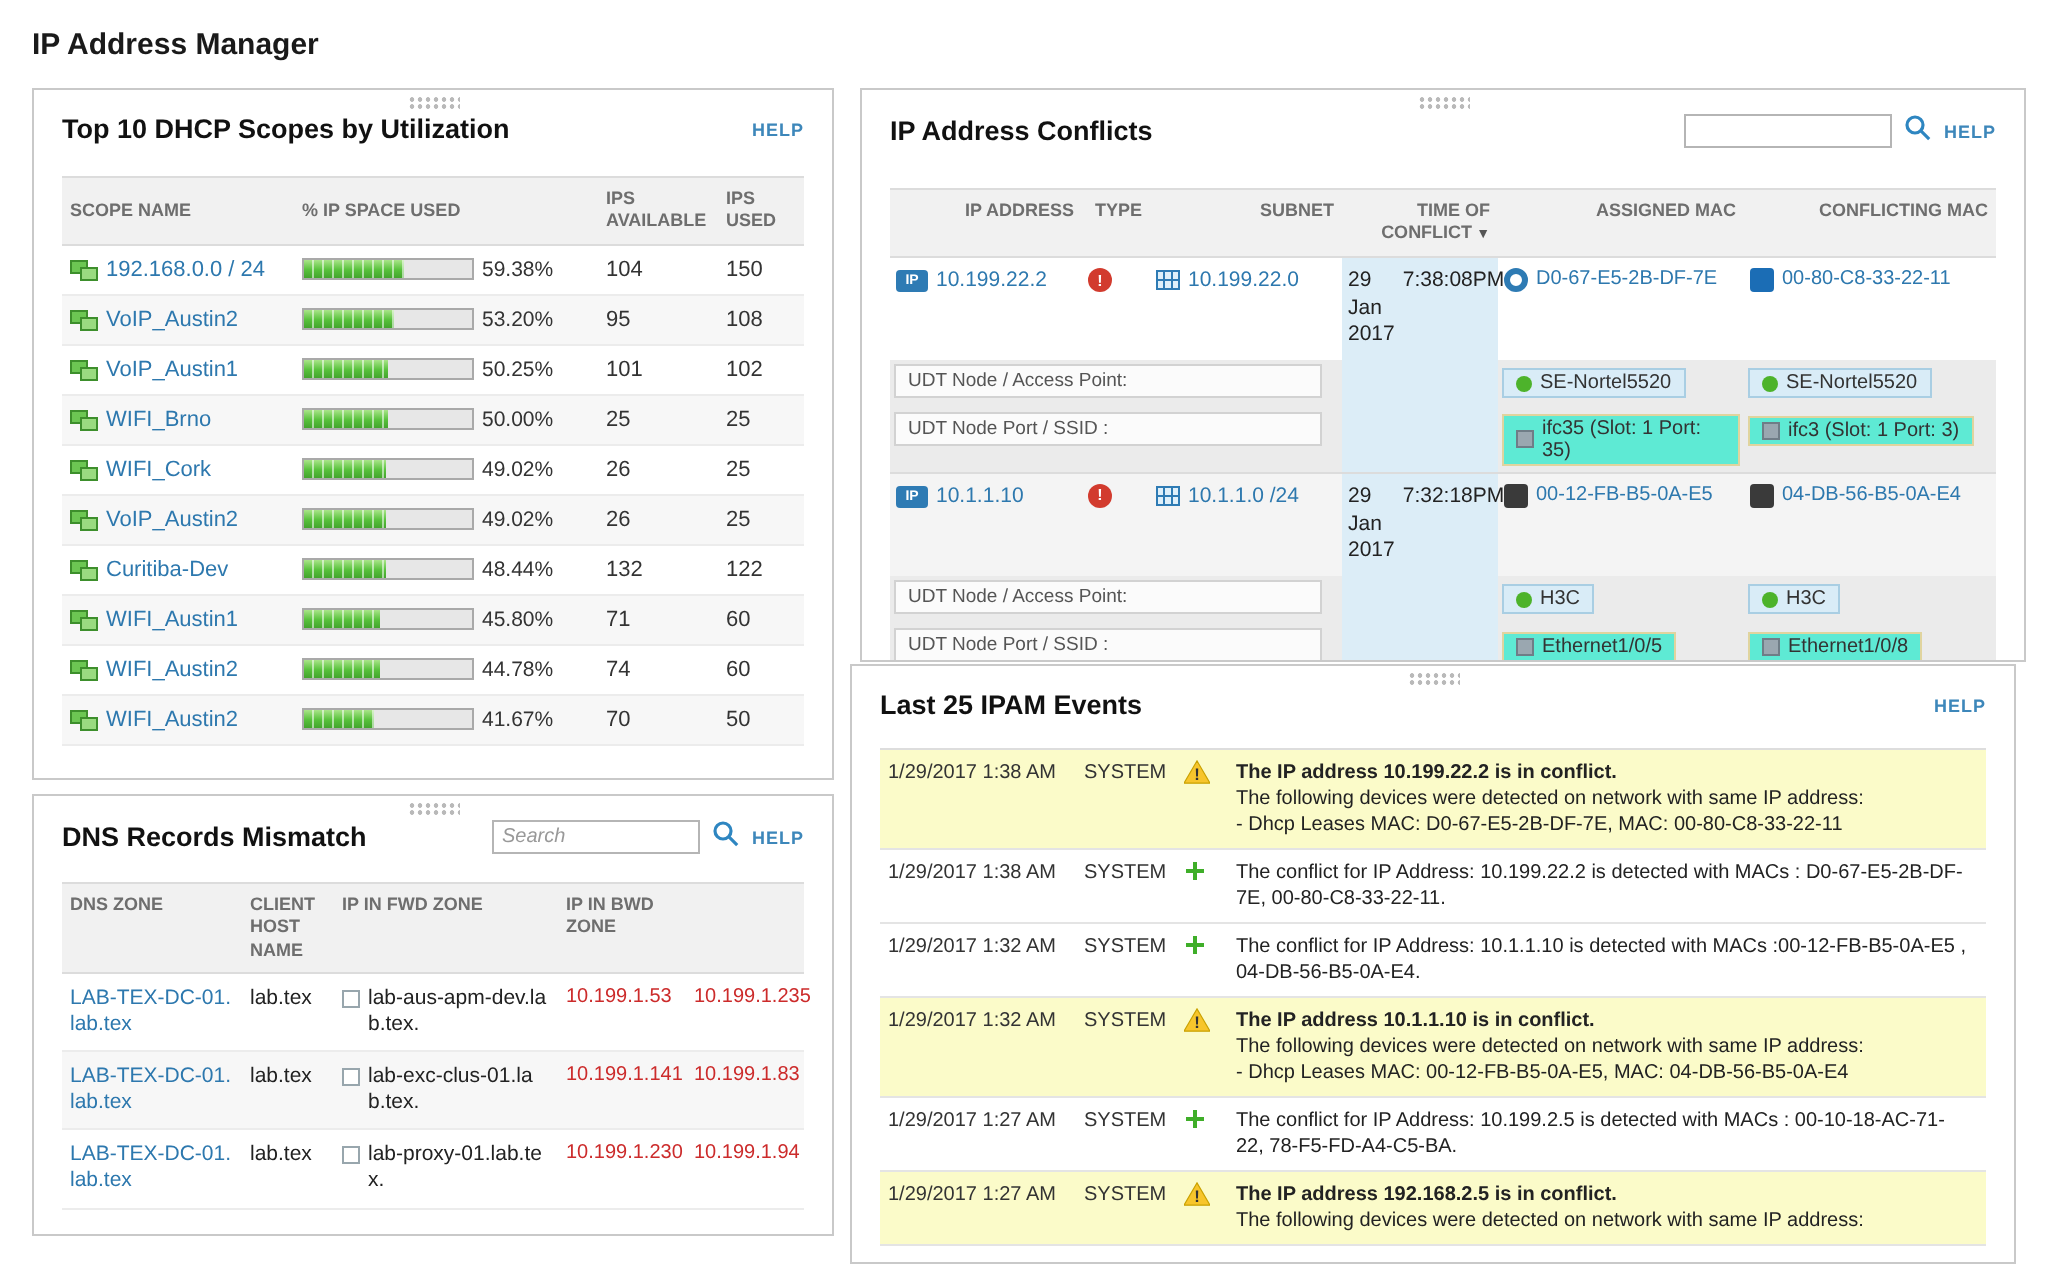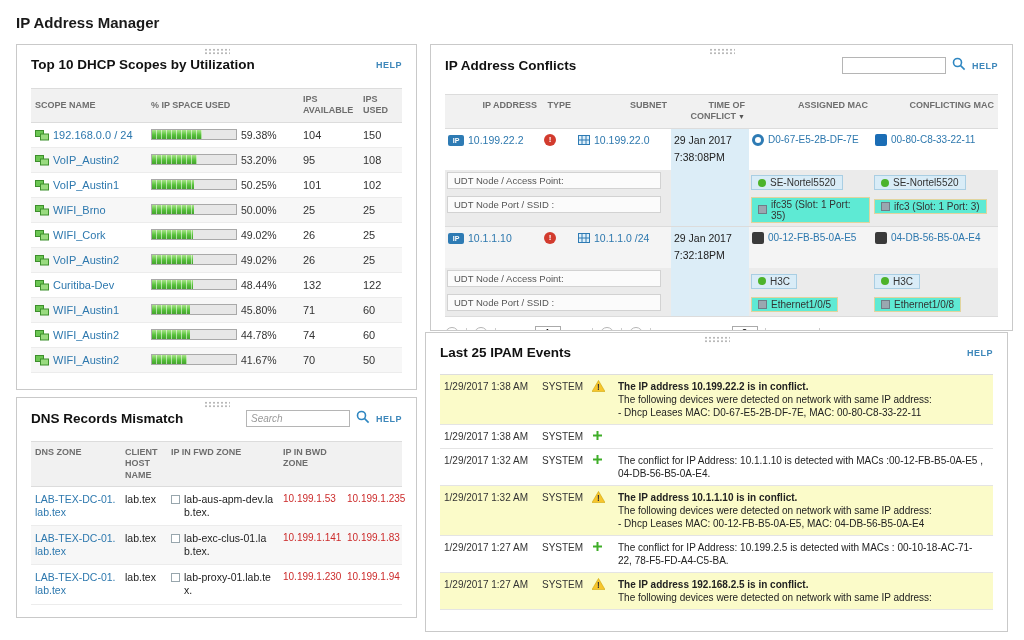--- a/index.html
+++ b/index.html
@@ -63,21 +63,21 @@
   #panel-conflicts .thead, .c-row { display:grid; grid-template-columns:96px 34px 96px 78px 123px 1fr; }
   #panel-conflicts .thead { margin-top:20px;text-align:right; }
   .c-row.main > div { padding:5px 3px; font-size:10.5px; display:flex; align-items:flex-start; gap:4px; }
   .conflict-block { border-bottom:1px solid #dcdcdc; }
   .conflict-block:nth-of-type(even) .c-row.main { background:#f4f4f4; }
   .ip-icon { flex:none; width:16px; height:11px; background:#2e7bb4; color:#fff; font-size:7px; font-weight:bold;
     display:inline-flex; align-items:center; justify-content:center; border-radius:2px; margin-top:1px; }
   .conflict-icon { width:12px; height:12px; border-radius:50%; background:#d23b2e; color:#fff; font-size:8px;
     font-weight:bold; display:inline-flex; align-items:center; justify-content:center; }
   .subnet-icon { flex:none; margin-top:1px; display:inline-flex; }
-  .cell-time { background:#dcedf7; font-size:10px; line-height:1.3; flex-direction:column; align-items:flex-start !important; }
+  .cell-time { background:#dcedf7; font-size:10px; line-height:1.3; flex-direction:row; align-items:flex-start !important; }
   .time-fill { background:#dcedf7; }
   .vendor-icon { width:12px; height:12px; flex:none; margin-top:0; }
   .vend-circle { border-radius:50%; border:3px solid #2e7bb4; background:#fff; }
   .vend-dlink { background:#1b6db5; border-radius:2px; }
   .vend-dark { background:#3a3a3a; border-radius:2px; }
   .mac-link { font-size:10px; }
   .c-row.sub { background:#ebebeb; align-items:stretch; }
   .sub-label-wrap { grid-column:1 / span 3; padding:2px; }
   .sub-label { display:block; margin-right:8px; background:#fbfbfb; border:1px solid #d2d2d2;
     color:#555; font-size:9.5px; padding:2px 6px; }
@@ -615,20 +615,24 @@
         <div class="e-time">1/29/2017 1:38 AM</div>
         <div class="e-source">SYSTEM</div>
         <div class="e-icon">
           
           <span class="icon-add">
             <svg width="11" height="11" viewBox="0 0 11 11">
               <path d="M4.5 1 h2 v3.5 H10 v2 H6.5 V10 h-2 V6.5 H1 v-2 h3.5 Z" fill="#3fae29"></path>
             </svg>
           </span>
         </div>
+        <div class="e-msg">
+          <span class="e-title"></span>
+          <span class="e-body">The conflict for IP Address: 10.199.22.2 is detected with MACs : D0-67-E5-2B-DF-7E, 00-80-C8-33-22-11.</span>
+        </div>
       </div>
 
       <div class="event-row add">
         <div class="e-time">1/29/2017 1:32 AM</div>
         <div class="e-source">SYSTEM</div>
         <div class="e-icon">
           
           <span class="icon-add">
             <svg width="11" height="11" viewBox="0 0 11 11">
               <path d="M4.5 1 h2 v3.5 H10 v2 H6.5 V10 h-2 V6.5 H1 v-2 h3.5 Z" fill="#3fae29"></path>

